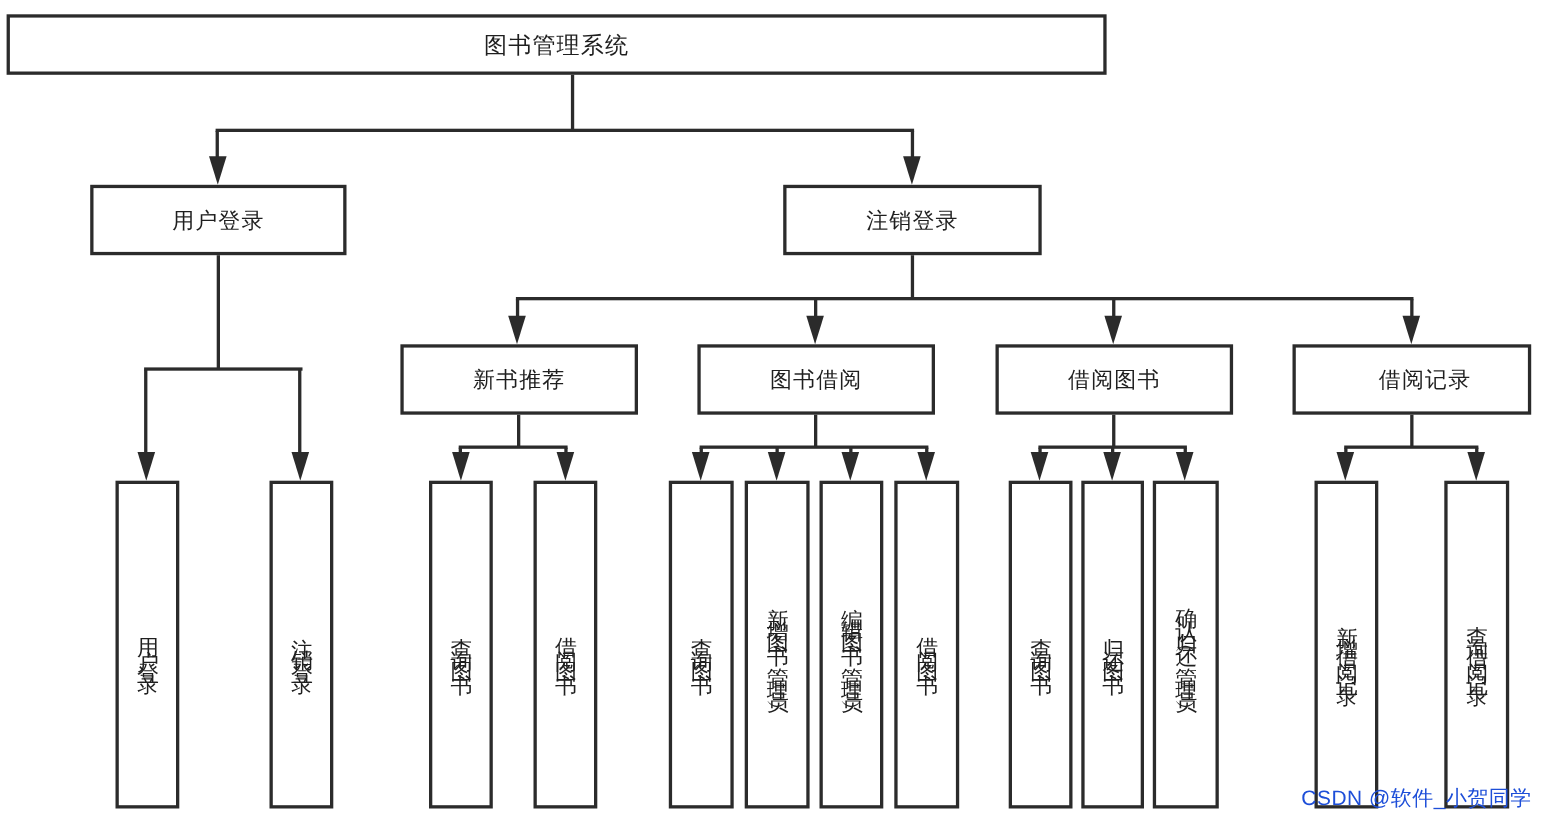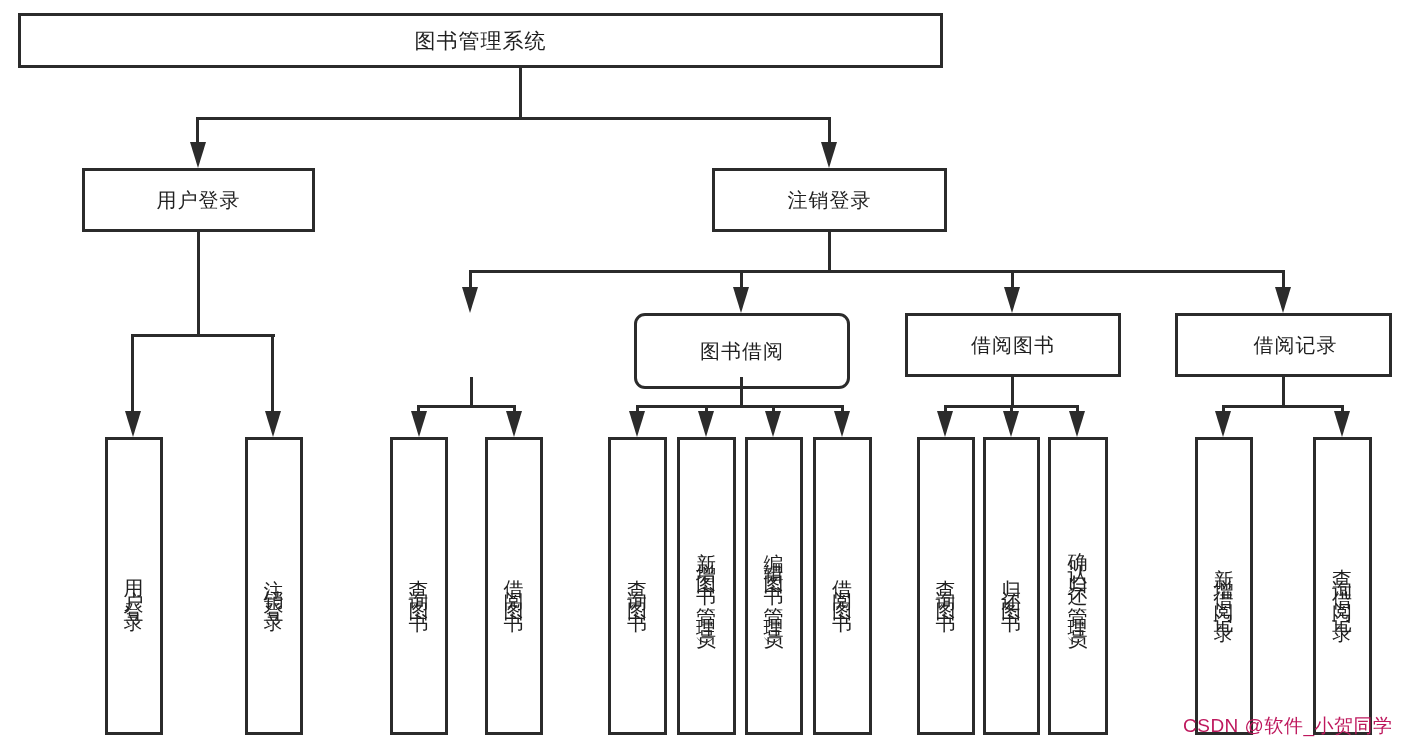--- a/index.html
+++ b/index.html
@@ -20,31 +20,31 @@
     writing-mode:vertical-rl;text-orientation:mixed;
     font-size:20px;letter-spacing:11px;line-height:1;white-space:nowrap;
   }
   .ln{position:absolute;background:#2b2b2b;}
   .arrow{
     position:absolute;width:0;height:0;
     border-left:8px solid transparent;border-right:8px solid transparent;
     border-top:26px solid #2b2b2b;
   }
   .watermark{
-    position:absolute;left:1183px;top:713px;font-size:19px;color:#be185d;
+    position:absolute;left:1183px;top:713px;font-size:19px;color:#1d4ed8;
     letter-spacing:0.5px;z-index:5;white-space:nowrap;
   }
   .title{font-size:21px;}
 </style>
 </head>
 <body>
 
 <div id="stage">
 
-  <div class="box title" style="left:18px;top:13px;width:925px;height:55px;">图书管理系统</div>
+  <div class="box title" style="left:6px;top:13px;width:1000px;height:55px;">图书管理系统</div>
 
   <div class="ln" style="left:519px;top:68px;width:3px;height:51px;"></div>
   <div class="ln" style="left:196px;top:117px;width:635px;height:3px;"></div>
   <div class="ln" style="left:196px;top:119px;width:3px;height:25px;"></div>
   <div class="ln" style="left:828px;top:119px;width:3px;height:25px;"></div>
   <div class="arrow" style="left:190px;top:142px;"></div>
   <div class="arrow" style="left:821px;top:142px;"></div>
 
   <div class="box" style="left:82px;top:168px;width:233px;height:64px;">用户登录</div>
   <div class="box" style="left:712px;top:168px;width:235px;height:64px;">注销登录</div>
@@ -60,21 +60,22 @@
   <div class="ln" style="left:469px;top:270px;width:816px;height:3px;"></div>
   <div class="ln" style="left:469px;top:272px;width:3px;height:18px;"></div>
   <div class="ln" style="left:740px;top:272px;width:3px;height:18px;"></div>
   <div class="ln" style="left:1011px;top:272px;width:3px;height:18px;"></div>
   <div class="ln" style="left:1282px;top:272px;width:3px;height:18px;"></div>
   <div class="arrow" style="left:462px;top:287px;"></div>
   <div class="arrow" style="left:733px;top:287px;"></div>
   <div class="arrow" style="left:1004px;top:287px;"></div>
   <div class="arrow" style="left:1275px;top:287px;"></div>
 
-  <div class="box" style="left:634px;top:313px;width:216px;height:76px;border-radius:11px;">图书借阅</div>
+  <div class="box" style="left:364px;top:313px;width:216px;height:64px;">新书推荐</div>
+  <div class="box" style="left:634px;top:313px;width:216px;height:64px;">图书借阅</div>
   <div class="box" style="left:905px;top:313px;width:216px;height:64px;">借阅图书</div>
   <div class="box" style="left:1175px;top:313px;width:217px;height:64px;padding-left:24px;">借阅记录</div>
 
   <div class="ln" style="left:470px;top:377px;width:3px;height:30px;"></div>
   <div class="ln" style="left:417px;top:405px;width:99px;height:3px;"></div>
   <div class="ln" style="left:417px;top:407px;width:3px;height:8px;"></div>
   <div class="ln" style="left:513px;top:407px;width:3px;height:8px;"></div>
   <div class="arrow" style="left:411px;top:411px;"></div>
   <div class="arrow" style="left:506px;top:411px;"></div>
 

